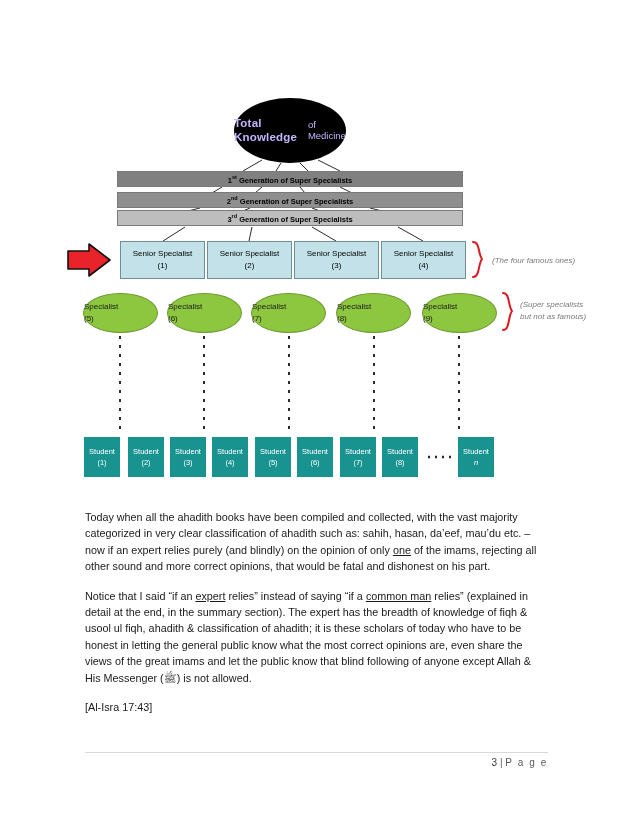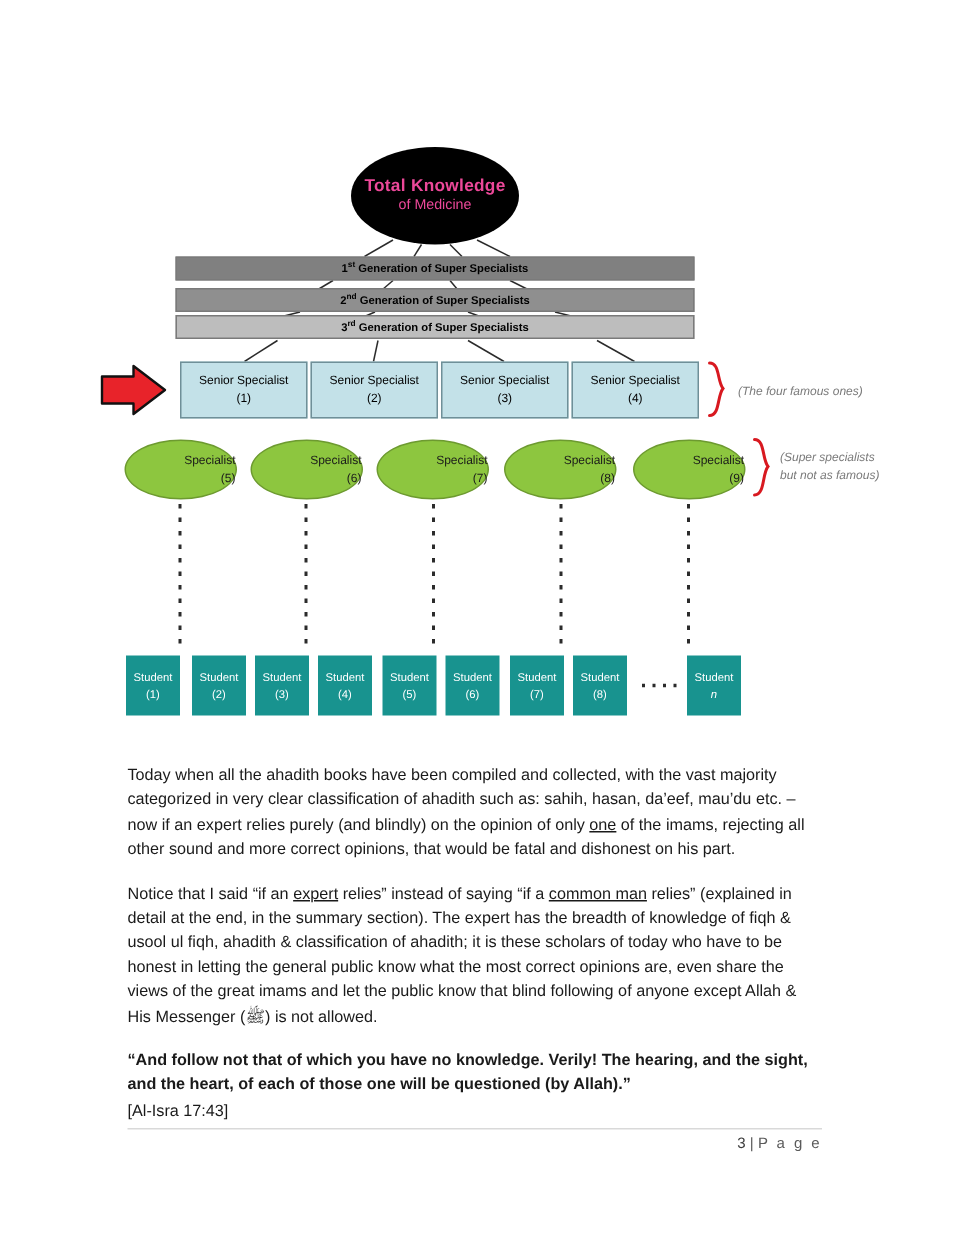--- a/index.html
+++ b/index.html
@@ -35,24 +35,23 @@
   
   .knowledge-ellipse {
     position: absolute;
     left: 234px;
     top: 98px;
     width: 112px;
     height: 65px;
     background: #000000;
     border-radius: 50%;
     display: flex;
-    flex-direction: column;
     align-items: center;
     justify-content: center;
-    color: #ec4899;
+    color: #c4b5fd;
     line-height: 1.15;
   }
   .knowledge-title {
     font-size: 11.5px;
     font-weight: bold;
     letter-spacing: .2px;
   }
   .knowledge-sub {
     font-size: 9.5px;
     font-weight: normal;
@@ -105,21 +104,21 @@
     position: absolute;
     top: 293px;
     width: 75px;
     height: 40px;
     background: #8DC63F;
     border: 1px solid #6d9a30;
     box-sizing: border-box;
     border-radius: 50%;
     display: flex;
     flex-direction: column;
-    align-items: flex-end;
+    align-items: flex-start;
     justify-content: center;
     font-size: 8px;
     color: #1a1a1a;
     line-height: 1.45;
   }
   #spec-5 { left: 83px; }
   #spec-6 { left: 167px; }
   #spec-7 { left: 251px; }
   #spec-8 { left: 336px; }
   #spec-9 { left: 422px; }
@@ -371,21 +370,20 @@
       <div>but not as famous)</div>
     </div>
 
   </div>
 
   <div class="body-text">
     <p><span>Today when all the ahadith books have been compiled and collected, with the vast majority categorized in very clear classification of ahadith such as: sahih, hasan, da’eef, mau’du etc. – now if an expert relies purely (and blindly) on the opinion of only </span><span class="u">one</span><span> of the imams, rejecting all other sound and more correct opinions, that would be fatal and dishonest on his part.</span></p>
 
     <p><span>Notice that I said “if an </span><span class="u">expert</span><span> relies” instead of saying “if a </span><span class="u">common man</span><span> relies” (explained in detail at the end, in the summary section). The expert has the breadth of knowledge of fiqh &amp; usool ul fiqh, ahadith &amp; classification of ahadith; it is these scholars of today who have to be honest in letting the general public know what the most correct opinions are, even share the views of the great imams and let the public know that blind following of anyone except Allah &amp; His Messenger (ﷺ) is not allowed.</span></p>
 
-    <p class="quote">“And follow not that of which you have no knowledge. Verily! The hearing, and the sight, and the heart, of each of those one will be questioned (by Allah).”</p>
     <p class="citation">[Al-Isra 17:43]</p>
   </div>
 
   <div class="footer-rule"></div>
   <div class="footer-page">
     <span class="pg-num">3</span><span> | </span><span class="pg-word">P a g e</span>
   </div>
 
 </div>
 

